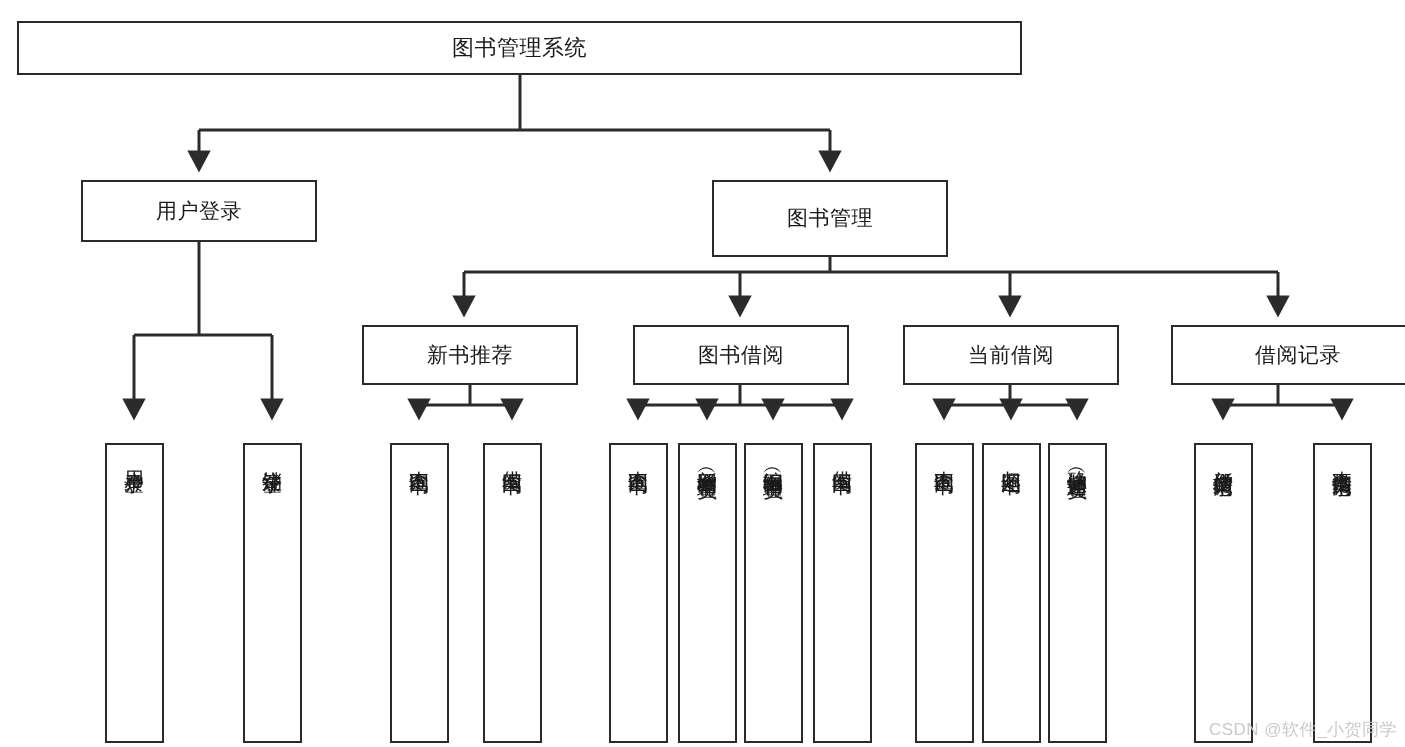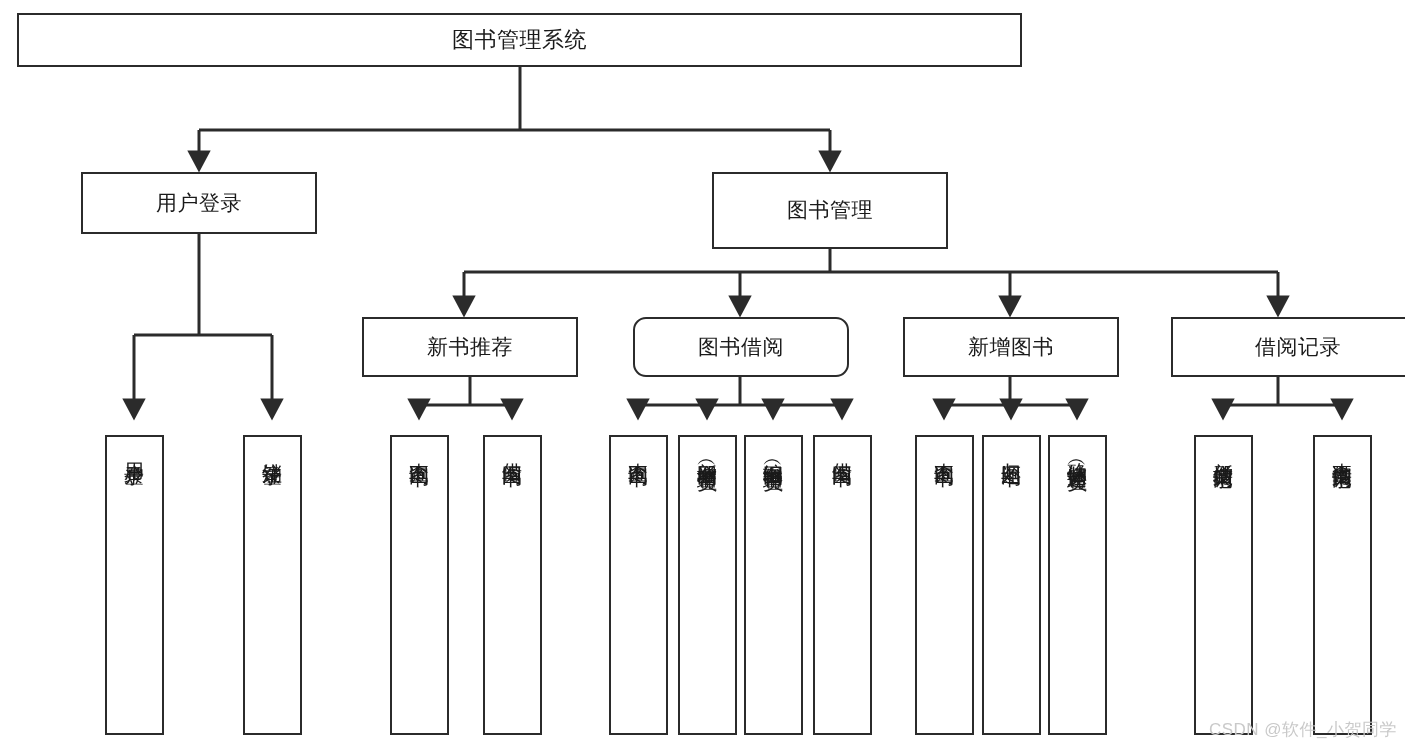--- a/index.html
+++ b/index.html
@@ -28,20 +28,21 @@
   }
   .node {
     position: absolute;
     box-sizing: border-box;
     background: #ffffff;
     border: 2px solid #2b2b2b;
     display: flex;
     align-items: center;
     justify-content: center;
     color: #1a1a1a;
+    margin-top: 8px;
   }
   .node-label {
     display: block;
     text-align: center;
     line-height: 1.06;
     white-space: pre;
   }
   
   .node.horiz .node-label {
     font-size: 21px;
@@ -137,25 +138,25 @@
   <div class="node horiz" style="left:81px; top:172px; width:236px; height:62px;">
     <span class="node-label">用户登录</span>
   </div>
   <div class="node horiz" style="left:712px; top:172px; width:236px; height:77px;">
     <span class="node-label">图书管理</span>
   </div>
 
   <div class="node horiz" style="left:362px; top:317px; width:216px; height:60px;">
     <span class="node-label">新书推荐</span>
   </div>
-  <div class="node horiz" style="left:633px; top:317px; width:216px; height:60px;border-radius:13px;">
+  <div class="node horiz" style="left:633px; top:317px; width:216px; height:60px;">
     <span class="node-label">图书借阅</span>
   </div>
   <div class="node horiz" style="left:903px; top:317px; width:216px; height:60px;">
-    <span class="node-label">新增图书</span>
+    <span class="node-label">当前借阅</span>
   </div>
   <div class="node horiz" style="left:1171px; top:317px; width:254px; height:60px;">
     <span class="node-label">借阅记录</span>
   </div>
 
   <div class="node vert" style="left:105px; top:435px; width:59px; height:300px;">
     <span class="node-label">用户登录</span>
   </div>
   <div class="node vert" style="left:243px; top:435px; width:59px; height:300px;">
     <span class="node-label">注销登录</span>

